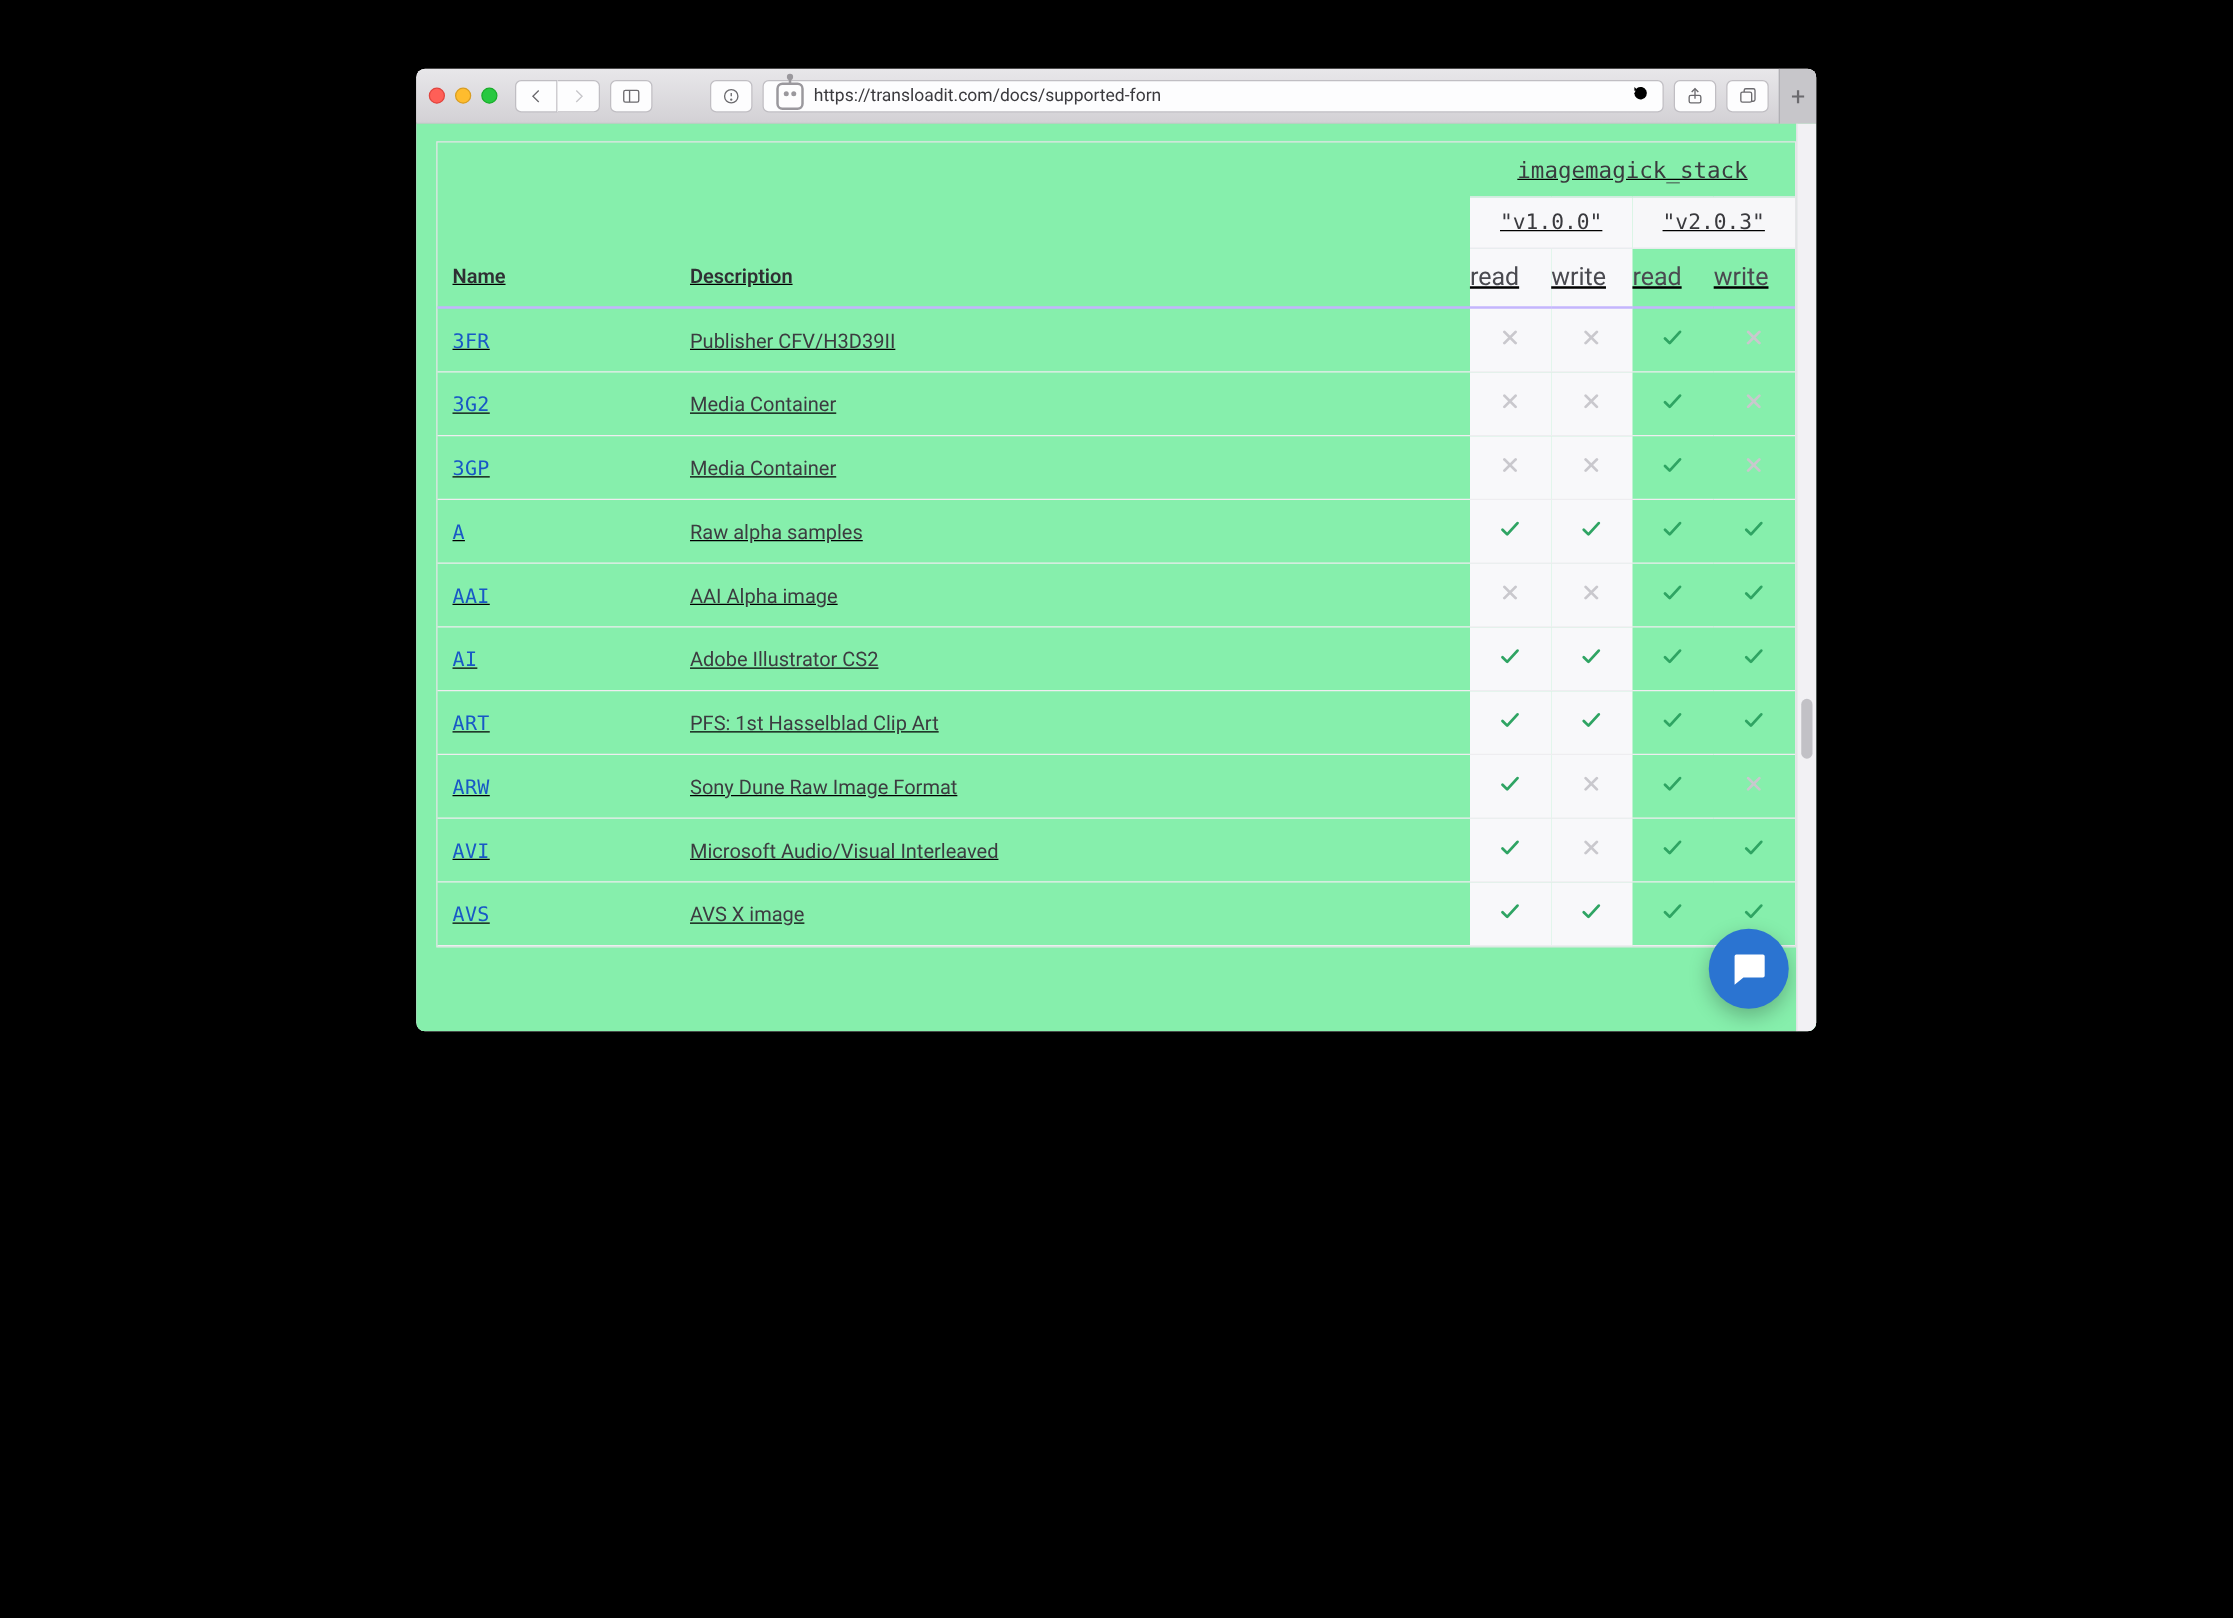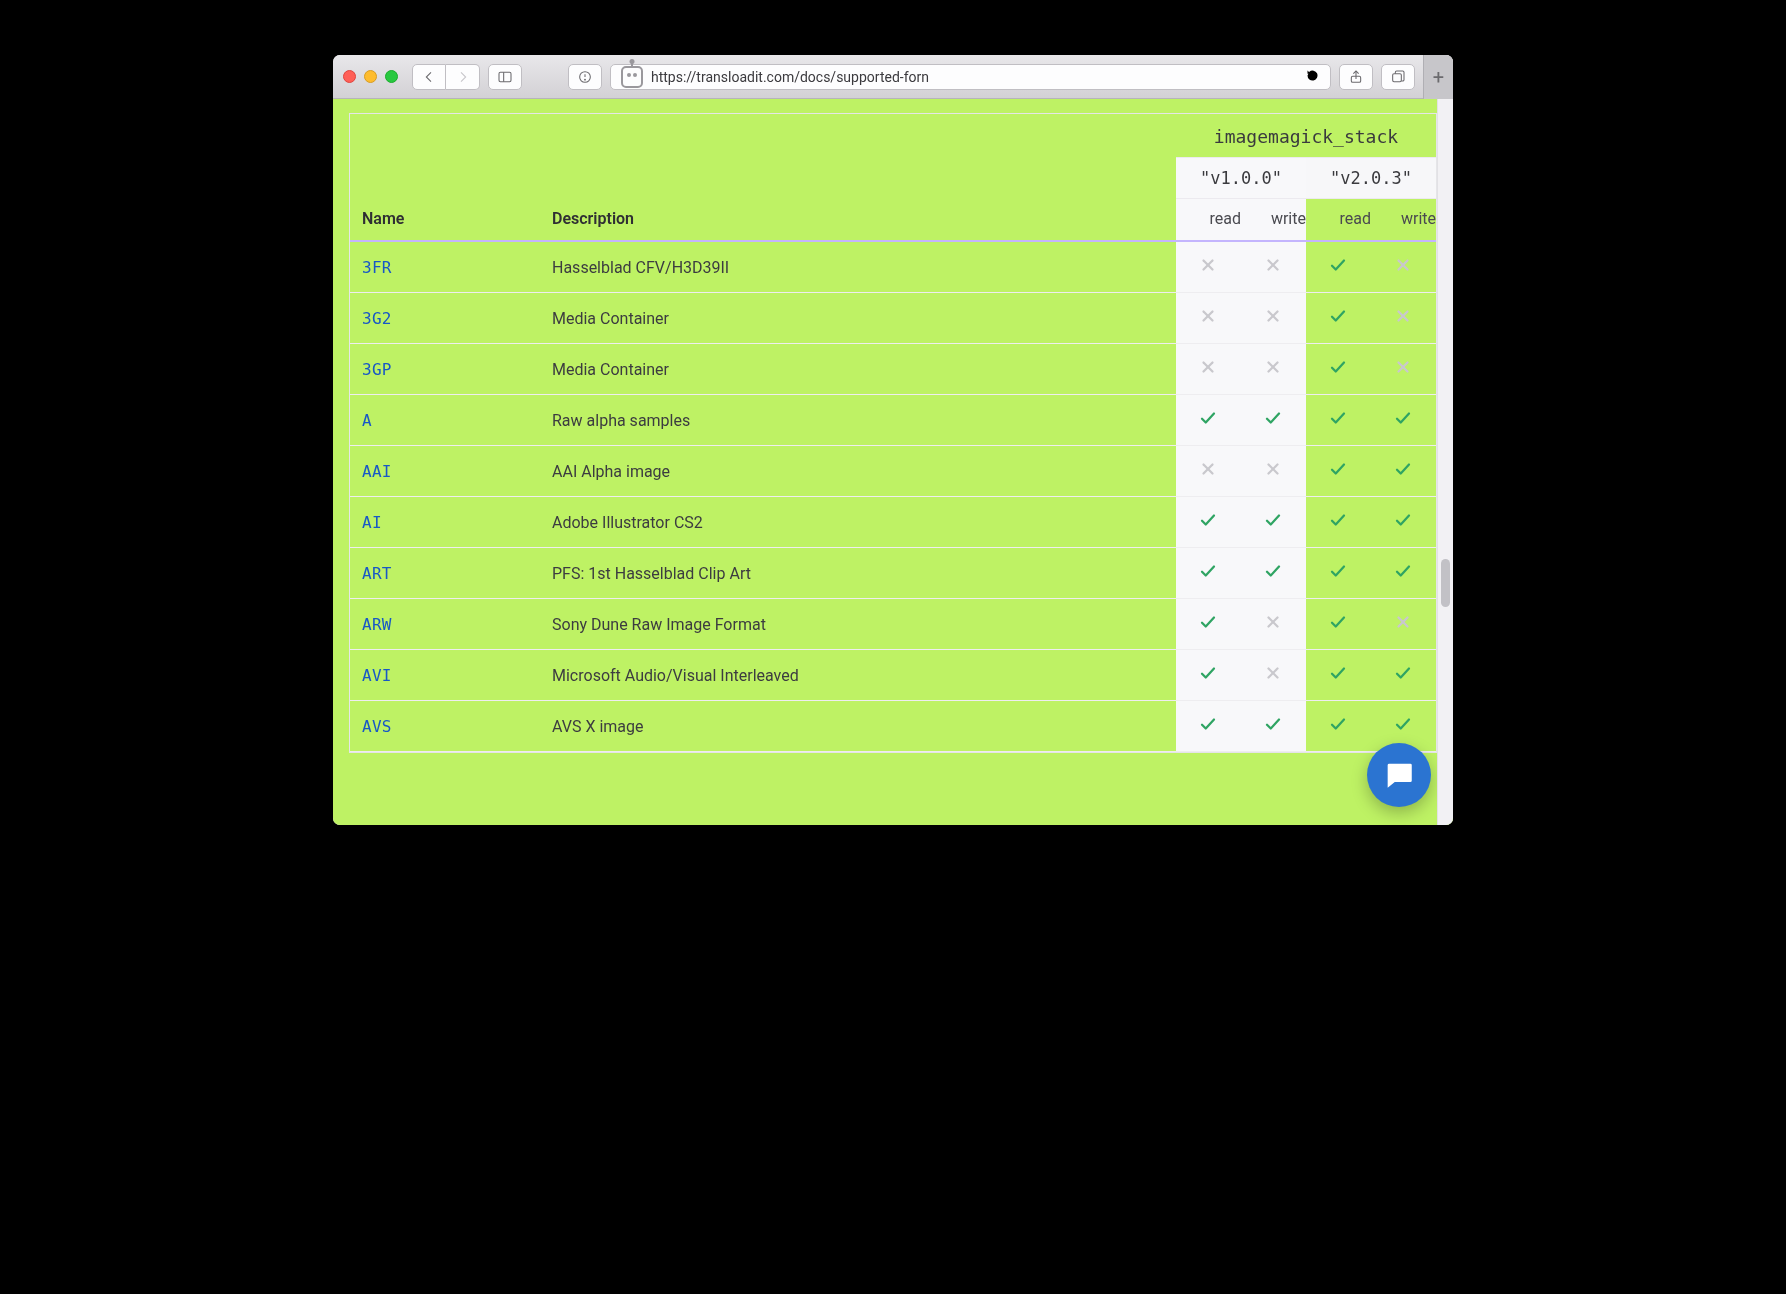--- a/index.html
+++ b/index.html
@@ -64,29 +64,29 @@
   .robot::before{content:"";position:absolute;top:-6px;left:50%;width:2px;height:5px;background:#9a989d;transform:translateX(-50%);}
   .robot::after{content:"";position:absolute;top:-9px;left:50%;width:5px;height:5px;border-radius:50%;background:#9a989d;transform:translateX(-50%);}
   .robot i{position:absolute;top:5px;width:4px;height:4px;border-radius:50%;background:#9a989d;}
   .robot i:first-child{left:4px;} .robot i:last-child{right:4px;}
   .tb-btn svg{width:16px;height:16px;stroke:currentColor;fill:none;stroke-width:1.6;}
   .newtab{
     width:30px;height:44px;margin:-10px -10px -10px 0;background:#c7c6ca;border-left:1px solid #b0afb4;
     display:flex;align-items:center;justify-content:center;color:#6b6a6e;font-size:20px;
   }
   
-  .content{flex:1;overflow:auto;position:relative;background:#bef264;}
+  .content{flex:1;overflow:auto;position:relative;background:#86efac;text-decoration:underline;}
   .card{border:1px solid #e5e5e8;}
   .page{padding:14px 16px 0;}
   table{width:100%;border-collapse:collapse;table-layout:fixed;}
   thead th{font-weight:600;color:#2f2f33;font-size:16px;text-align:left;padding:10px 12px;}
   thead .grp th{font-weight:400;}
   .stack-title{font-family:ui-monospace,Menlo,Consolas,monospace;font-size:18px;text-align:center;padding:12px 0 10px;color:#3a3a3e;}
   .ver{font-family:ui-monospace,Menlo,Consolas,monospace;font-size:17px;text-align:center;background:#f7f7f9;border-top:1px solid #eceaef;padding:10px 0;color:#3a3a3e;}
-  .sub{font-size:16px;text-align:right;color:#4a4a50;font-weight:400;padding:10px 0;border-top:1px solid #eceaef;}
+  .sub{font-size:20px;text-align:left;color:#4a4a50;font-weight:400;padding:10px 0;border-top:1px solid #eceaef;}
   thead tr.labels th{border-bottom:2px solid #c4b5fd;padding-bottom:12px;}
   thead tr.labels th:nth-child(1){width:190px;}
   thead tr.labels th:nth-child(2){}
   thead tr.labels th:nth-child(3),
   thead tr.labels th:nth-child(4),
   thead tr.labels th:nth-child(5),
   thead tr.labels th:nth-child(6){width:65px;}
   tbody td{padding:14px 12px;border-bottom:1px solid #eeedf0;font-size:16px;color:#3c3c40;}
   tbody td.name a{color:#1858c6;text-decoration:none;font-family:ui-monospace,Menlo,Consolas,monospace;letter-spacing:.3px;margin-top:18px;}
   td.mark{text-align:center;}
@@ -206,21 +206,21 @@
             <th>Description</th>
             <th class="sub shade">read</th>
             <th class="sub shade">write</th>
             <th class="sub">read</th>
             <th class="sub">write</th>
           </tr>
         </thead>
         <tbody id="rows">
               <tr>
                 <td class="name"><a href="#">3FR</a></td>
-                <td>Hasselblad CFV/H3D39II</td>
+                <td>Publisher CFV/H3D39II</td>
                 <td class="mark shade"><span class="cross"><svg viewBox="0 0 24 24">
                       <line x1="6" y1="6" x2="18" y2="18"></line>
                       <line x1="6" y1="18" x2="18" y2="6"></line>
                     </svg></span></td>
                 <td class="mark shade"><span class="cross"><svg viewBox="0 0 24 24">
                       <line x1="6" y1="6" x2="18" y2="18"></line>
                       <line x1="6" y1="18" x2="18" y2="6"></line>
                     </svg></span></td>
                 <td class="mark"><span class="check"><svg viewBox="0 0 24 24">
                       <polyline points="4 13 9 18 20 6"></polyline>

